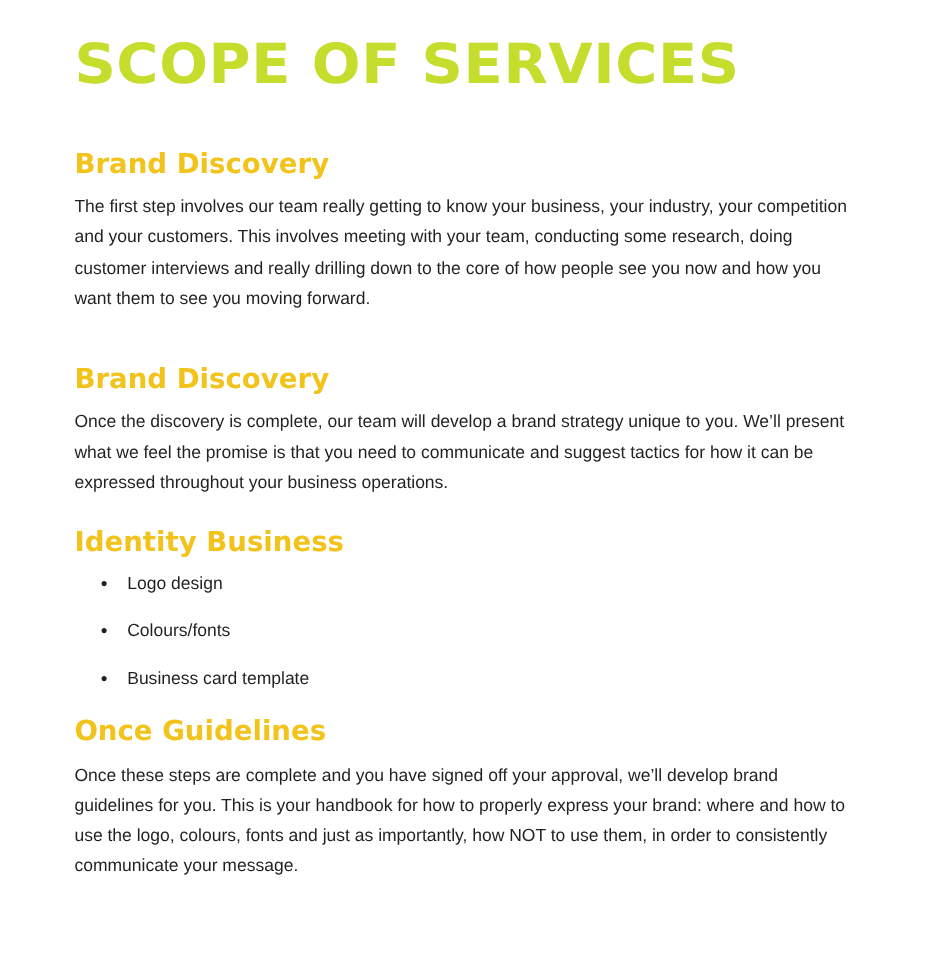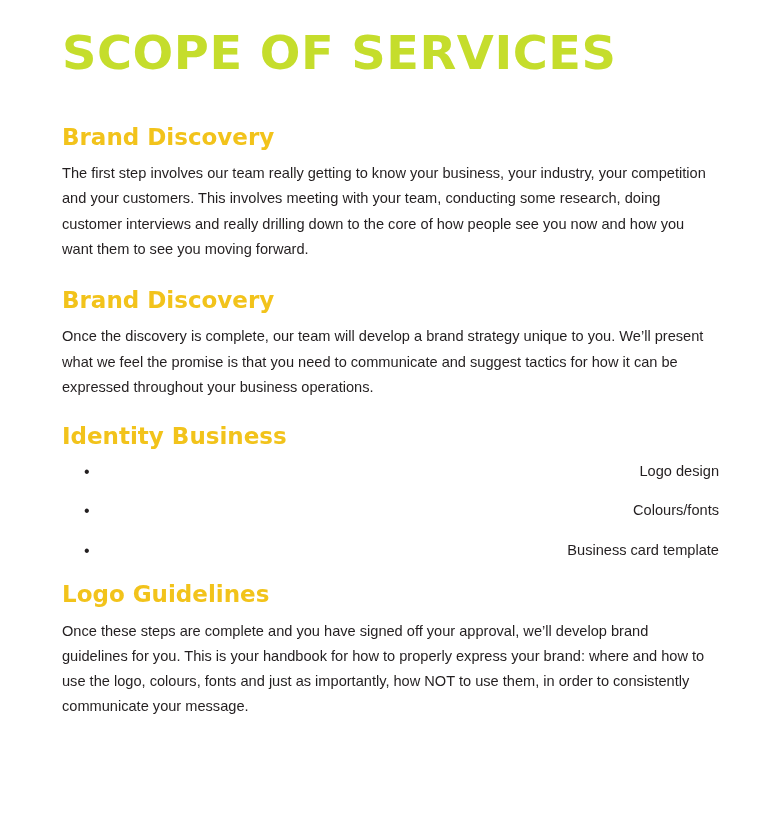--- a/index.html
+++ b/index.html
@@ -41,26 +41,25 @@
     color: #f2c31b;
     margin: 1px 0 10px 0;
   }
   .section-body {
     font-size: 14.6px;
     line-height: 1.72;
     color: #231f20;
     margin: 0 0 22px 0;
     max-width: 650px;
   }
-  .section:nth-of-type(1) .section-body { margin-bottom: 24px; }
+  .section:nth-of-type(1) .section-body { margin-bottom: 40px; }
   .bullet-list {
     list-style: none;
     margin: 0 0 2px 0;
     padding: 0 0 0 22px;
-    text-align: right;
   }
   .bullet-list li {
     position: relative;
     font-size: 14.6px;
     line-height: 1.5;
     color: #231f20;
     padding: 0 0 0 22px;
     margin: 0 0 18px 0;
   }
   .bullet-list li::before {
@@ -92,17 +91,17 @@
   <div class="section">
     <h2 class="section-heading">Identity Business</h2>
     <ul class="bullet-list">
       <li>Logo design</li>
       <li>Colours/fonts</li>
       <li>Business card template</li>
     </ul>
   </div>
 
   <div class="section">
-    <h2 class="section-heading">Logo Guidelines</h2>
+    <h2 class="section-heading">Once Guidelines</h2>
     <p class="section-body">Once these steps are complete and you have signed off your approval, we’ll develop brand guidelines for you. This is your handbook for how to properly express your brand: where and how to use the logo, colours, fonts and just as importantly, how NOT to use them, in order to consistently communicate your message.</p>
   </div>
 
 </div>
 
 </body></html>

